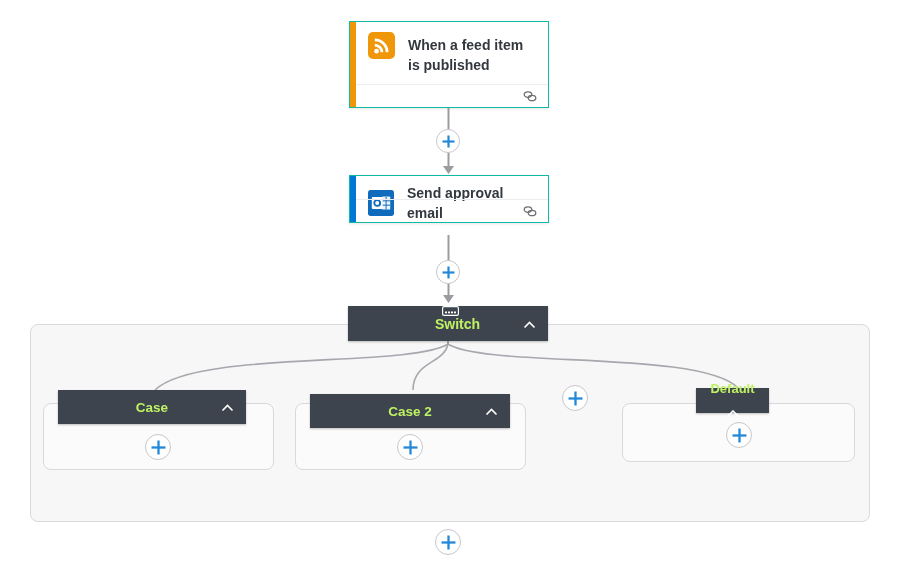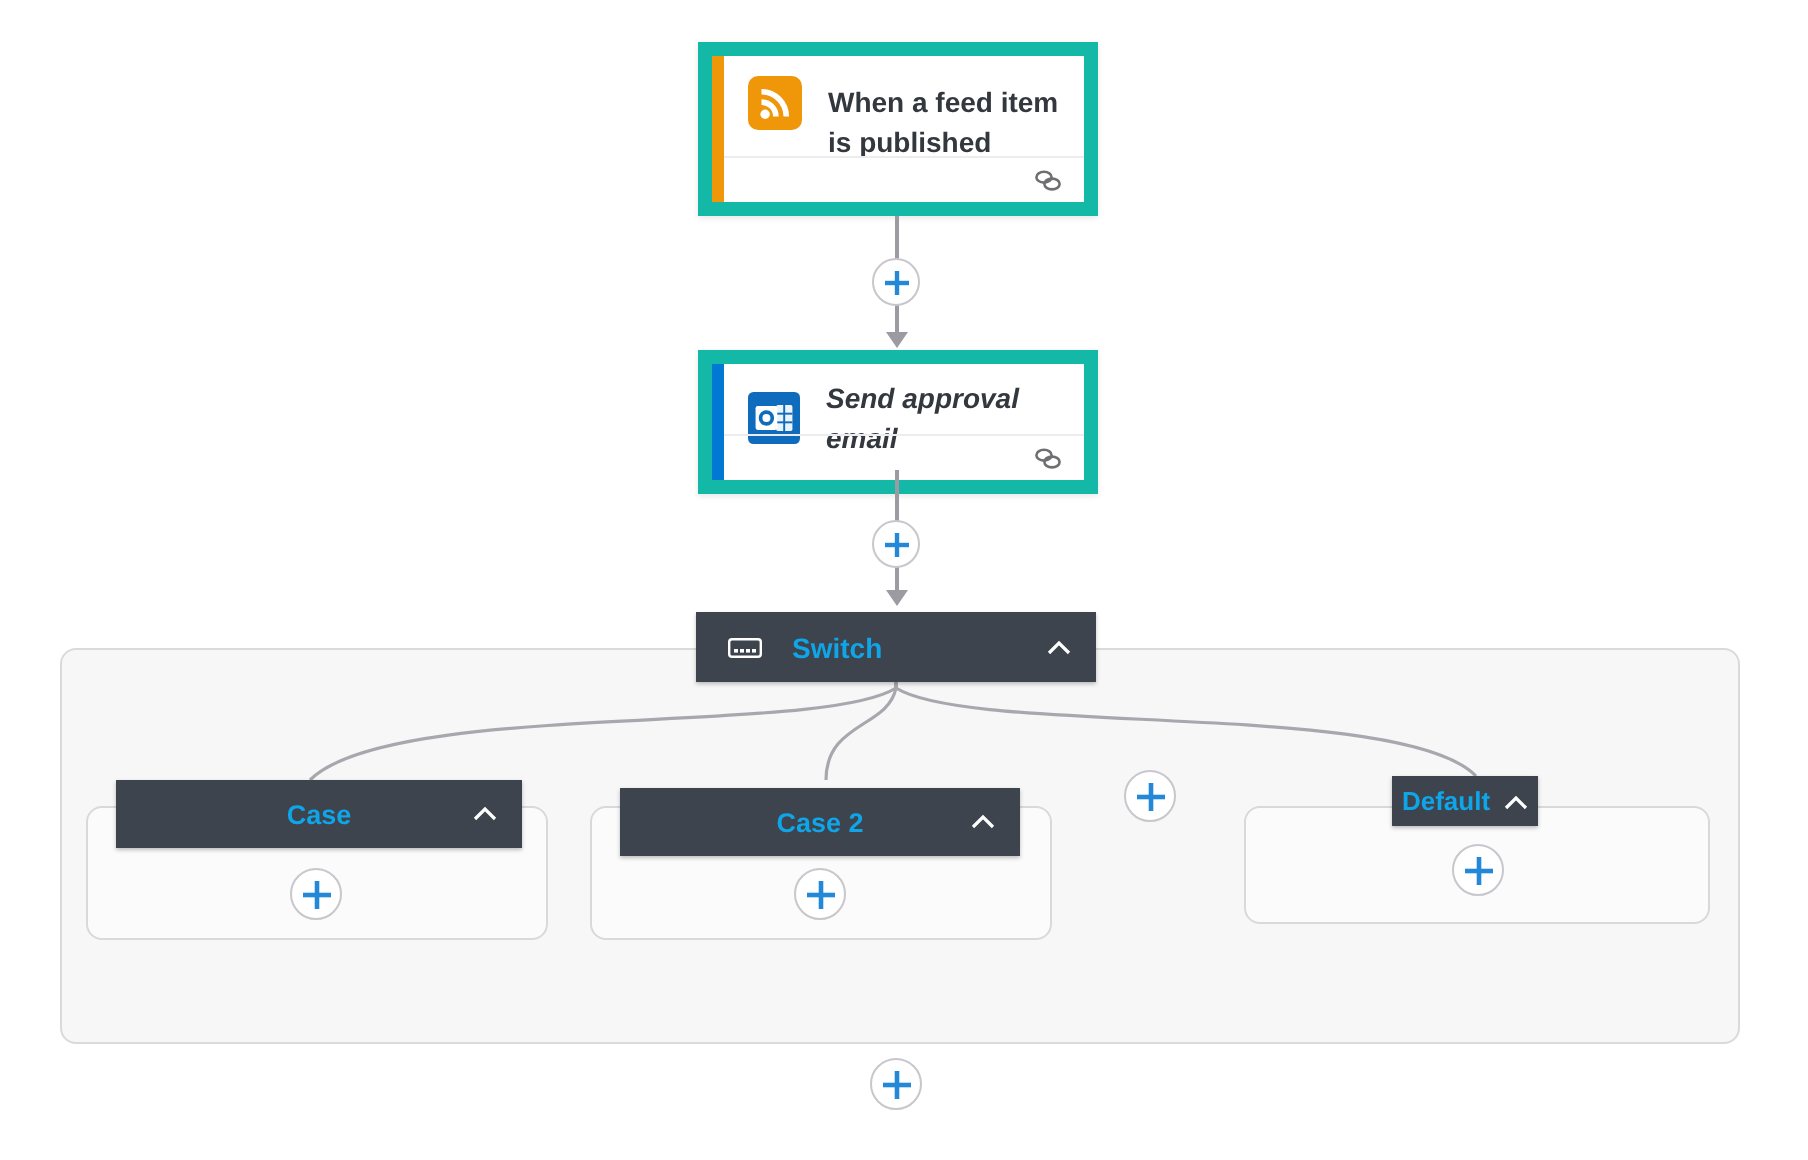--- a/index.html
+++ b/index.html
@@ -1,21 +1,21 @@
 <!DOCTYPE html>
 <html><head>
 <meta charset="utf-8">
 <style>
   * { margin:0; padding:0; box-sizing:border-box; }
   html,body { background:#fff; }
   body { font-family:"Liberation Sans","DejaVu Sans",sans-serif; }
   .canvas { position:relative; width:904px; height:580px; background:#ffffff; overflow:hidden; }
 
   
-  .card { position:absolute; background:#fff; border:7px solid #14b8a6;
+  .card { position:absolute; background:#fff; border:1px solid #14b8a6;
           box-shadow:0 1px 3px rgba(0,0,0,.10); cursor:pointer; }
   .accent { position:absolute; left:0; top:0; bottom:0; width:6px; }
   .card-main { display:flex; align-items:flex-start; padding:10px 10px 0 18px; gap:13px; }
   .card-title { font-size:14px; font-weight:700; color:#33383f; line-height:20px; padding-top:3px; }
   .card.action .card-main { align-items:center; padding-top:7px; }
   .card.action .card-title { padding-top:0; }
   .card-footer { position:absolute; left:6px; right:0; bottom:0; height:23px;
                  border-top:1px solid #ececef; display:flex; align-items:center;
                  justify-content:flex-end; padding-right:10px; }
 
@@ -24,37 +24,37 @@
   
   .connector { position:absolute; pointer-events:none; }
 
   
   .plus-btn { position:absolute; background:#fff; border:1px solid #c7c7cc; border-radius:50%;
               display:flex; align-items:center; justify-content:center; cursor:pointer; z-index:6; }
   .plus-sm { width:24px; height:24px; }
   .plus-md { width:26px; height:26px; }
 
   
-  .dark-header { position:absolute; background:#3d444d; color:#0ea5e9;
+  .dark-header { position:absolute; background:#3d444d; color:#bef264;
                  box-shadow:0 1px 2px rgba(0,0,0,.25); display:flex; align-items:center;
-                 cursor:pointer; z-index:5; }
+                 cursor:pointer; z-index:5;flex-direction:column; }
   .switch-header { left:348px; top:306px; width:200px; height:35px; padding:0 12px 0 16px; }
   .switch-header .hdr-label { font-size:14px; font-weight:700; margin-left:15px; }
   .hdr-chevron { position:absolute; right:12px; top:50%; transform:translateY(-50%); cursor:pointer; }
 
   .scope-box { position:absolute; left:30px; top:324px; width:840px; height:198px;
                background:#f7f7f8; border:1px solid #dadadd; border-radius:8px; z-index:1; }
 
   .branch-lines { position:absolute; left:0; top:0; z-index:2; pointer-events:none; }
 
   .case-container { position:absolute; background:#fbfbfc; border:1px solid #d9d9dc;
                     border-radius:8px; z-index:3; }
   .case-header { justify-content:center; }
   .case-header .hdr-label { font-size:13.5px; font-weight:700; }
-  .case1-header { left:58px;  top:390px; width:203px; height:34px; }
+  .case1-header { left:58px;  top:390px; width:188px; height:34px; }
   .case2-header { left:310px; top:394px; width:200px; height:34px; }
   .default-header { left:696px; top:388px; width:73px; height:25px; padding:0 8px;
                     justify-content:center; gap:7px; }
   .default-header .hdr-label { font-size:13px; font-weight:700; }
   .default-header .hdr-chevron { position:static; transform:none; }
 </style>
 </head>
 <body>
 
 <div class="canvas">
@@ -82,21 +82,21 @@
     <line x1="8.5" y1="0" x2="8.5" y2="59" stroke="#9b9ba1" stroke-width="2"></line>
     <path d="M3 58 L14 58 L8.5 66 Z" fill="#9b9ba1"></path>
   </svg>
   <div class="plus-btn plus-sm" style="left:436px; top:129px;">
     <svg width="13" height="13" viewBox="0 0 13 13">
       <line x1="6.5" y1="0.5" x2="6.5" y2="12.5" stroke="#2488d8" stroke-width="2.2"></line>
       <line x1="0.5" y1="6.5" x2="12.5" y2="6.5" stroke="#2488d8" stroke-width="2.2"></line>
     </svg>
   </div>
 
-  <div class="card action" style="left:349px; top:175px; width:200px; height:72px;font-style:italic;">
+  <div class="card action" style="left:349px; top:175px; width:200px; height:48px;">
     <div class="accent" style="background:#0078d4;"></div>
     <div class="card-main">
       <svg class="icon-tile" width="26" height="26" viewBox="0 0 24 24">
         <rect x="0" y="0" width="24" height="24" rx="2.5" fill="#0f6cbd"></rect>
         <rect x="13" y="6" width="7.5" height="12" rx="0.8" fill="#fff" opacity="0.92"></rect>
         <line x1="13" y1="10" x2="20.5" y2="10" stroke="#0f6cbd" stroke-width="0.9"></line>
         <line x1="13" y1="14" x2="20.5" y2="14" stroke="#0f6cbd" stroke-width="0.9"></line>
         <line x1="16.7" y1="6" x2="16.7" y2="18" stroke="#0f6cbd" stroke-width="0.9"></line>
         <rect x="3.5" y="6.5" width="10" height="11" rx="1" fill="#fff"></rect>
         <circle cx="8.5" cy="12" r="2.7" fill="none" stroke="#0f6cbd" stroke-width="1.7"></circle>

